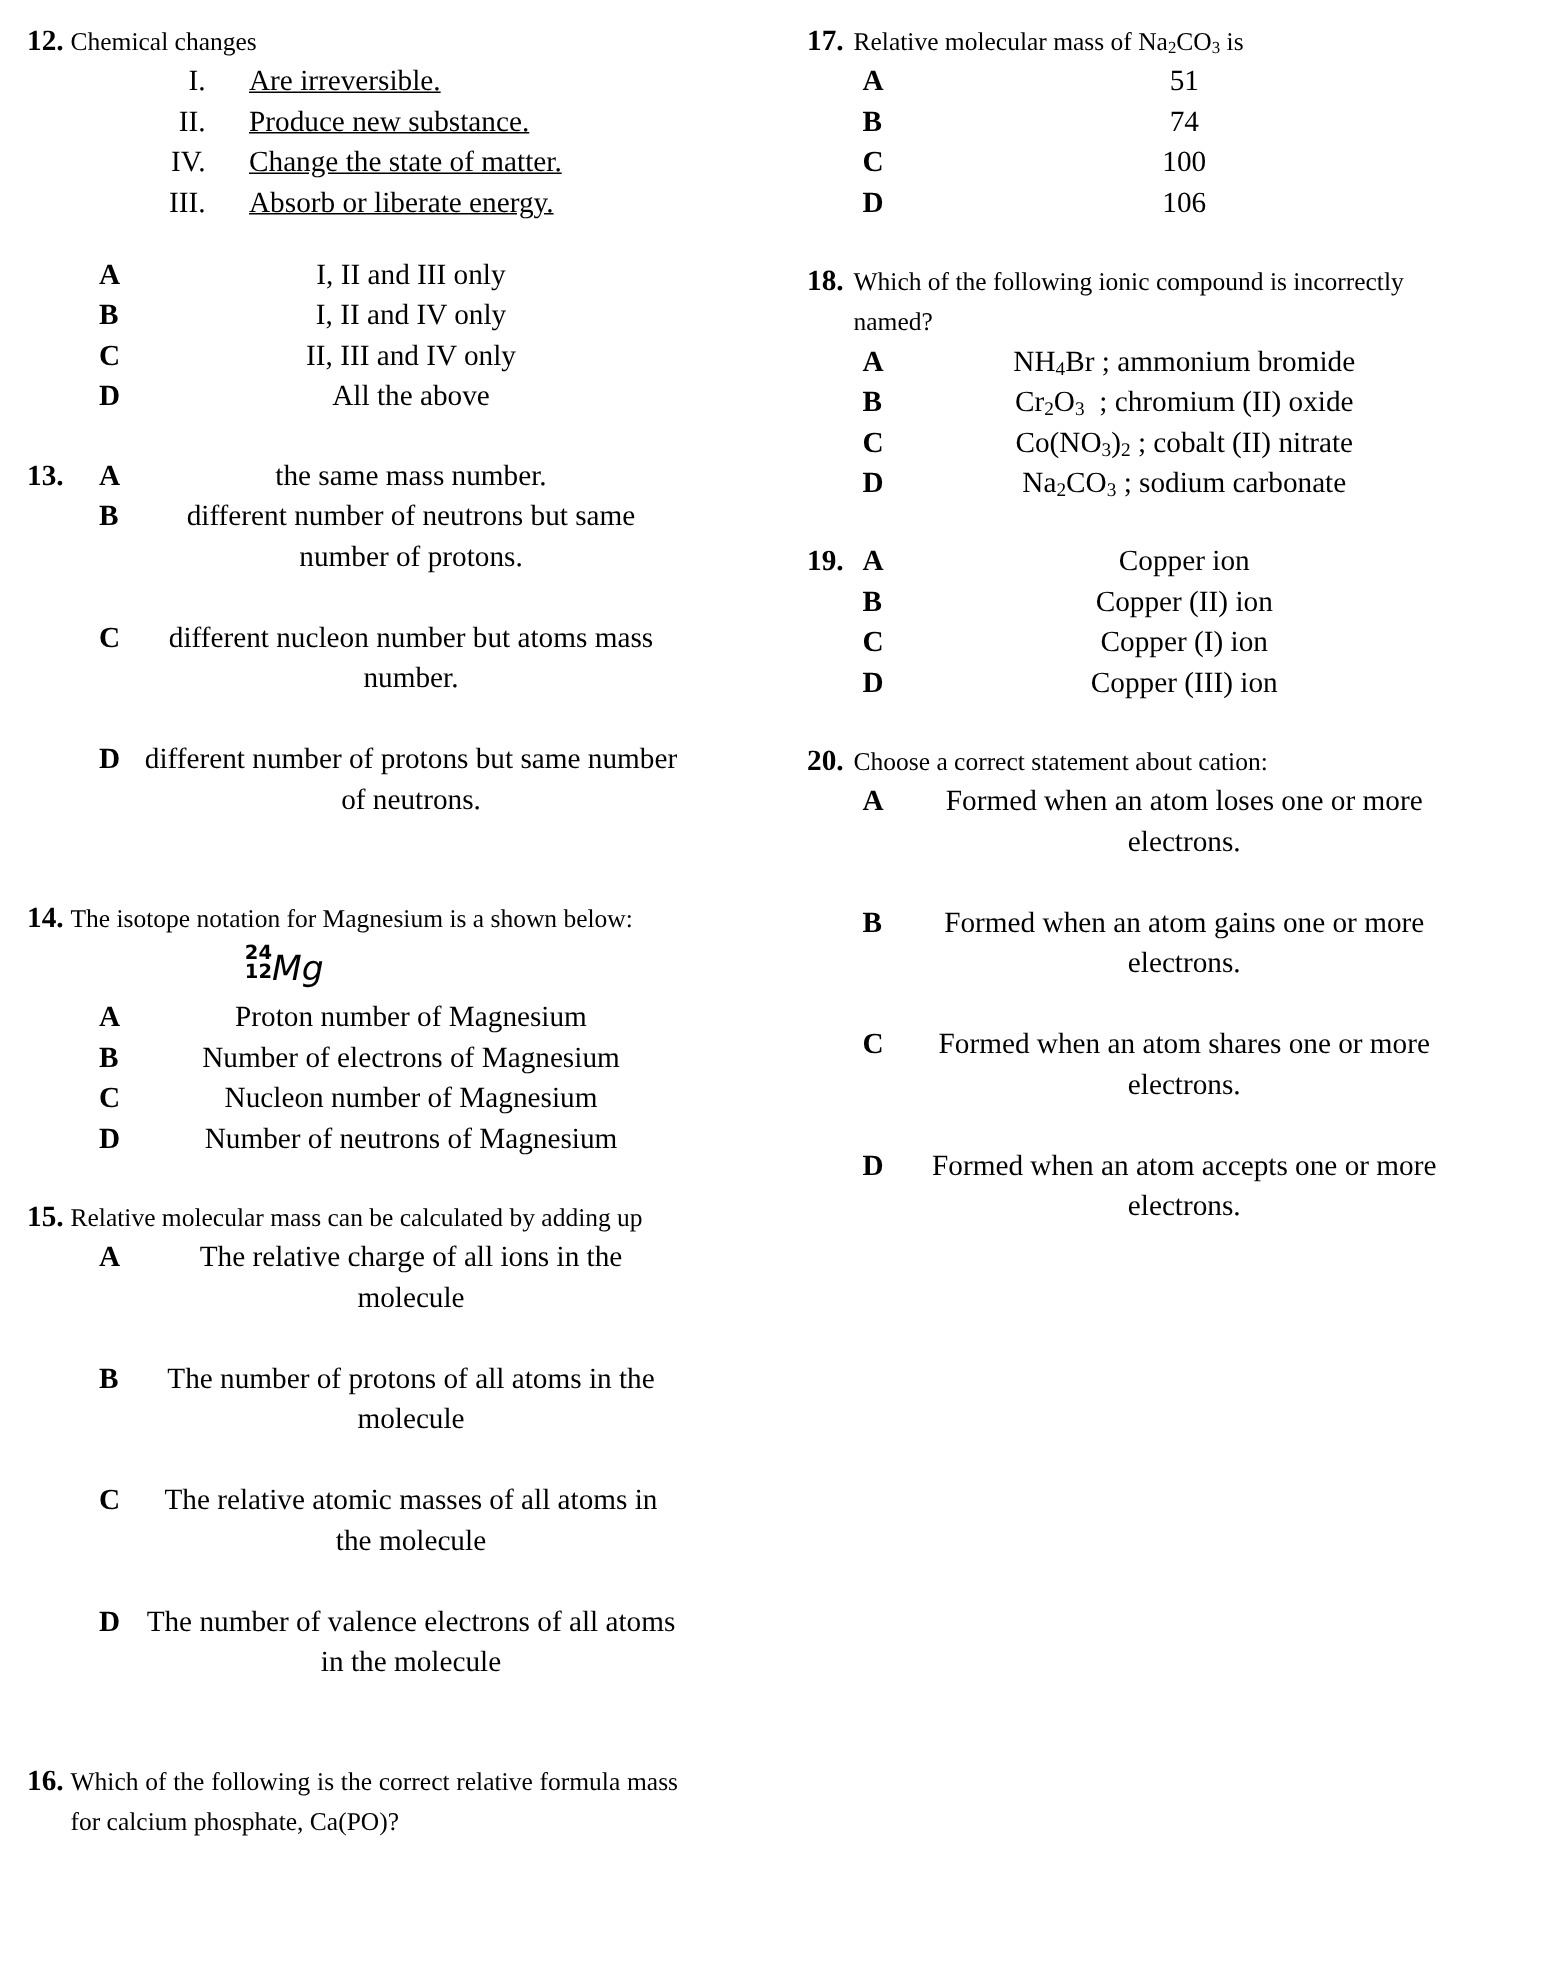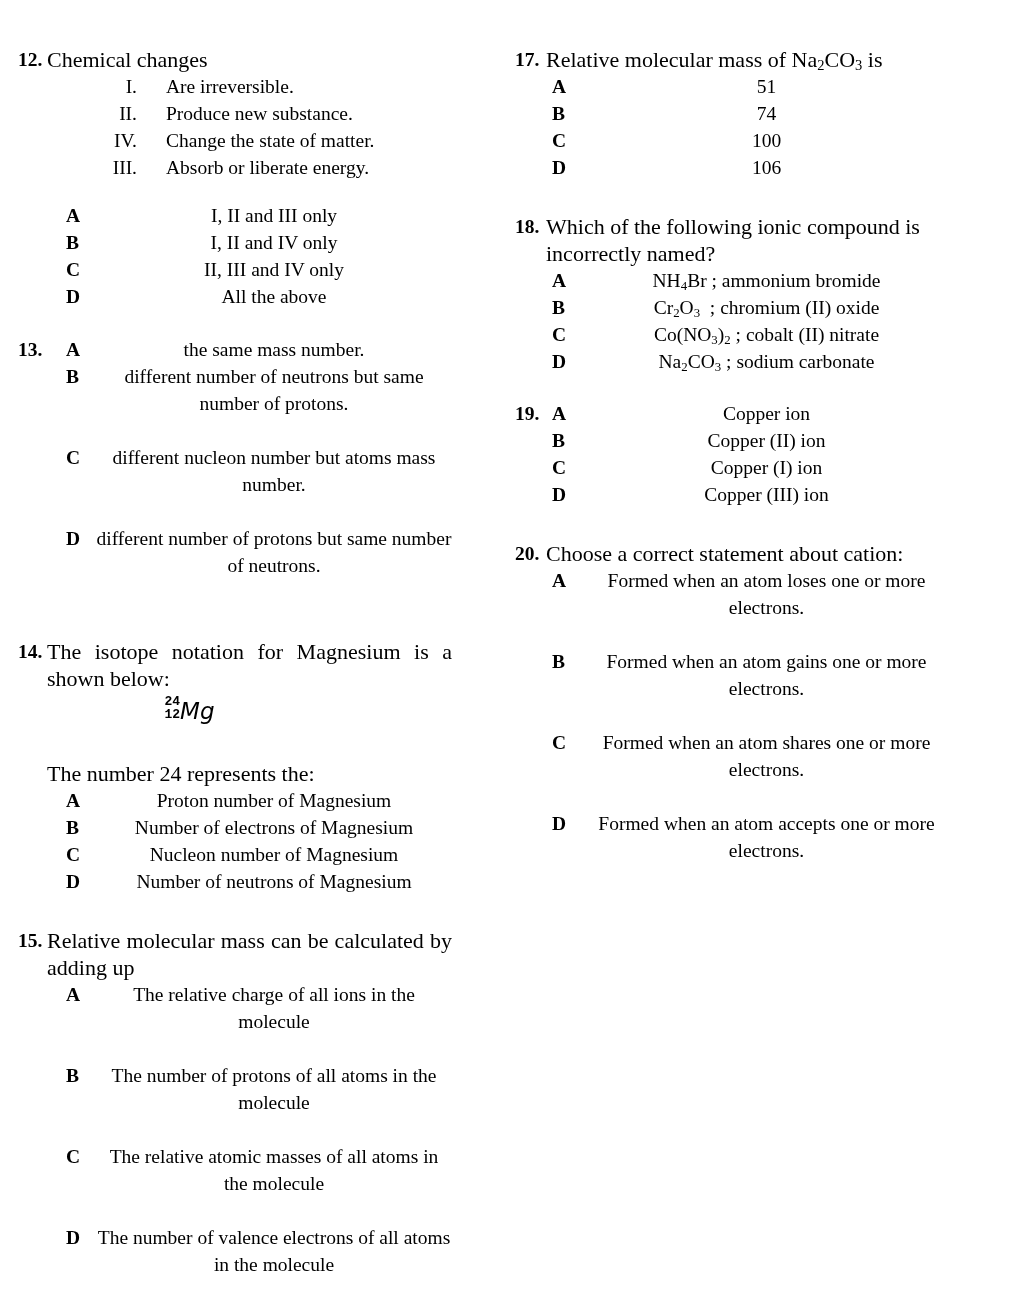--- a/index.html
+++ b/index.html
@@ -19,44 +19,43 @@
     position: relative;
     width: 1028px;
     height: 1098px;
     padding: 0;
   }
   .column {
     position: absolute;
     top: 14px;
   }
   #col-left  { left: 18px;  width: 434px; }
-  #col-right { left: 515px; width: 435px; }
+  #col-right { left: 538px; width: 435px; }
 
   
   .q {
     position: relative;
     margin-bottom: 22px;
   }
   .q-num {
     position: absolute;
     left: 0;
     top: 0;
     font-weight: bold;
     font-size: 19.5px;
     line-height: 27px;
   }
   .q-body {
     margin-left: 29px;
   }
   .q-stem {
-    font-size: 22px;
+    font-size: 17px;
     line-height: 27px;
     text-align: justify;
     text-justify: inter-word;
-    margin-top: 32px;
   }
   .q-stem.nojust { text-align: left; }
 
   
   .roman-list {
     margin-top: 0;
   }
   .roman-row {
     font-size: 19.5px;
     line-height: 27px;
@@ -66,20 +65,21 @@
   }
   .roman-num {
     position: absolute;
     left: 42px;
     width: 48px;
     text-align: right;
   }
   .roman-text {
     position: absolute;
     left: 119px;
+    text-decoration: underline;
   }
 
   
   .opts {
     margin-top: 0;
   }
   .opt {
     position: relative;
     font-size: 19.5px;
     line-height: 27px;
@@ -139,21 +139,21 @@
     font-size: 13px;
     font-style: normal;
     line-height: 1.02;
     text-align: left;
     position: relative;
     top: -1px;
     margin-right: 0px;
     font-family: "DejaVu Sans", sans-serif;
     font-weight: 600;
   }
-  .iso-stack span { display: block; font-family: Liberation Mono, monospace; }
+  .iso-stack span { display: block; }
   .iso-sym {
     font-style: italic;
     font-family: "DejaVu Sans", sans-serif;
   }
 </style>
 </head>
 <body>
 
 <div class="page">
 
@@ -234,21 +234,20 @@
           <span>The isotope notation for Magnesium is a shown below:</span>
         </div>
         <div class="isotope-line">
           <span class="isotope">
             <span class="iso-stack">
               <span>24</span>
               <span>12</span>
             </span><span class="iso-sym">Mg</span>
           </span>
         </div>
-        <div class="q-stem nojust">The number 24 represents the:</div>
         <div class="opts" style="margin-left:19px;">
           <div class="opt plain">
             <span class="opt-letter">A</span>
             <span class="opt-text">Proton number of Magnesium</span>
           </div>
           <div class="opt plain">
             <span class="opt-letter">B</span>
             <span class="opt-text">Number of electrons of Magnesium</span>
           </div>
           <div class="opt plain">

